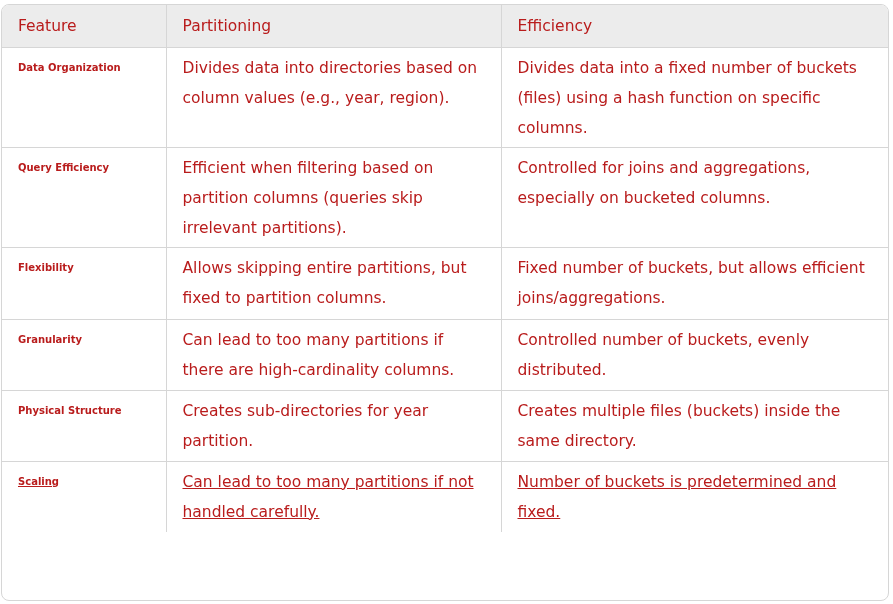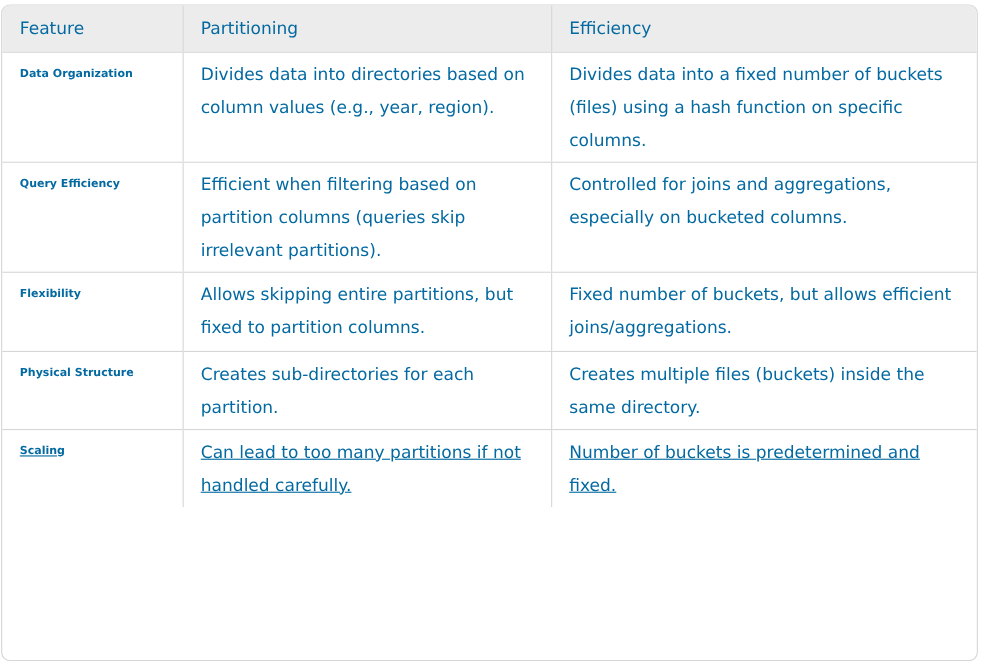--- a/index.html
+++ b/index.html
@@ -5,21 +5,21 @@
   html, body { margin: 0; padding: 0; background: #ffffff; }
   body { width: 893px; height: 604px; overflow: hidden; font-family: "DejaVu Sans", sans-serif; }
   .wrap {
     position: absolute; left: 1px; top: 4px; width: 888px; height: 597px;
     border: 1px solid #d6d6d6; border-radius: 8px; overflow: hidden; box-sizing: border-box;
   }
   table { border-collapse: collapse; width: 100%; table-layout: fixed; }
   col.c1 { width: 164px; } col.c2 { width: 335px; } col.c3 { width: auto; }
   th, td {
     text-align: left; vertical-align: top; font-size: 15.5px; line-height: 30px;
-    color: #0369a1; padding: 5px 16px 0 16px; box-sizing: border-box;
+    color: #b91c1c; padding: 5px 16px 0 16px; box-sizing: border-box;
     border-left: 1px solid #d6d6d6; border-bottom: 1px solid #d6d6d6;
   }
   th:first-child, td:first-child { border-left: none; }
   tr:last-child td { border-bottom: none; text-decoration: underline; }
   th { background: #ececec; font-weight: normal; height: 42px; padding-top: 6px; }
   td.feat { font-weight: bold; font-size: 10px; }
 </style>
 </head>
 <body>
 
@@ -47,22 +47,27 @@
         <td class="feat">Query Efficiency</td>
         <td>Efficient when filtering based on partition columns (queries skip irrelevant partitions).</td>
         <td>Controlled for joins and aggregations, especially on bucketed columns.</td>
       </tr>
       <tr style="height:72px">
         <td class="feat">Flexibility</td>
         <td>Allows skipping entire partitions, but fixed to partition columns.</td>
         <td>Fixed number of buckets, but allows efficient joins/aggregations.</td>
       </tr>
       <tr style="height:71px">
+        <td class="feat">Granularity</td>
+        <td>Can lead to too many partitions if there are high-cardinality columns.</td>
+        <td>Controlled number of buckets, evenly distributed.</td>
+      </tr>
+      <tr style="height:71px">
         <td class="feat">Physical Structure</td>
-        <td>Creates sub-directories for each partition.</td>
+        <td>Creates sub-directories for year partition.</td>
         <td>Creates multiple files (buckets) inside the same directory.</td>
       </tr>
       <tr style="height:71px">
         <td class="feat">Scaling</td>
         <td>Can lead to too many partitions if not handled carefully.</td>
         <td>Number of buckets is predetermined and fixed.</td>
       </tr>
     </tbody>
   </table>
 </div>

